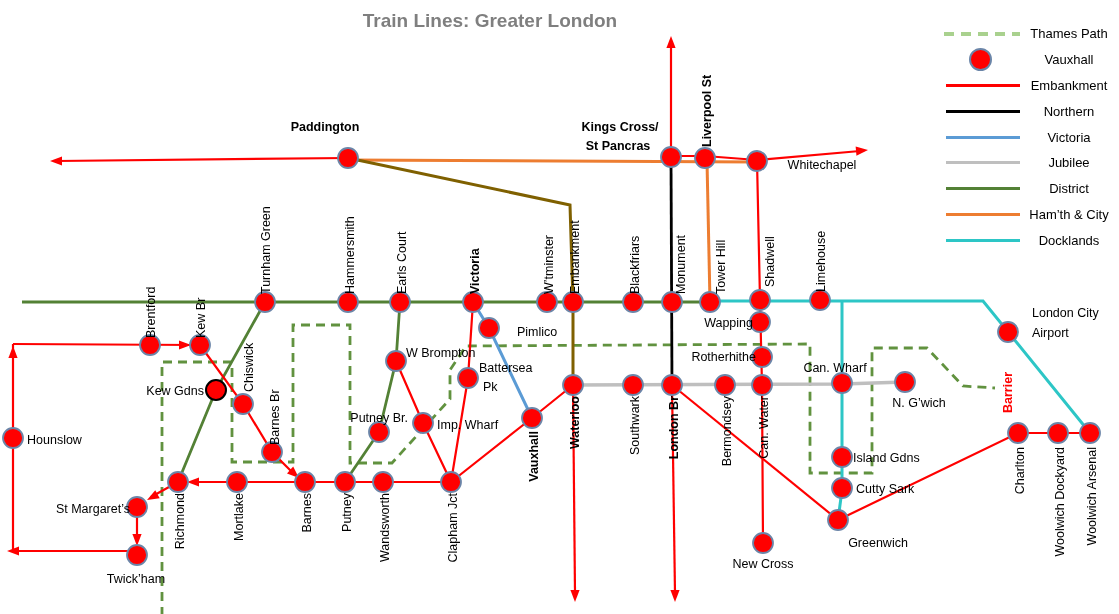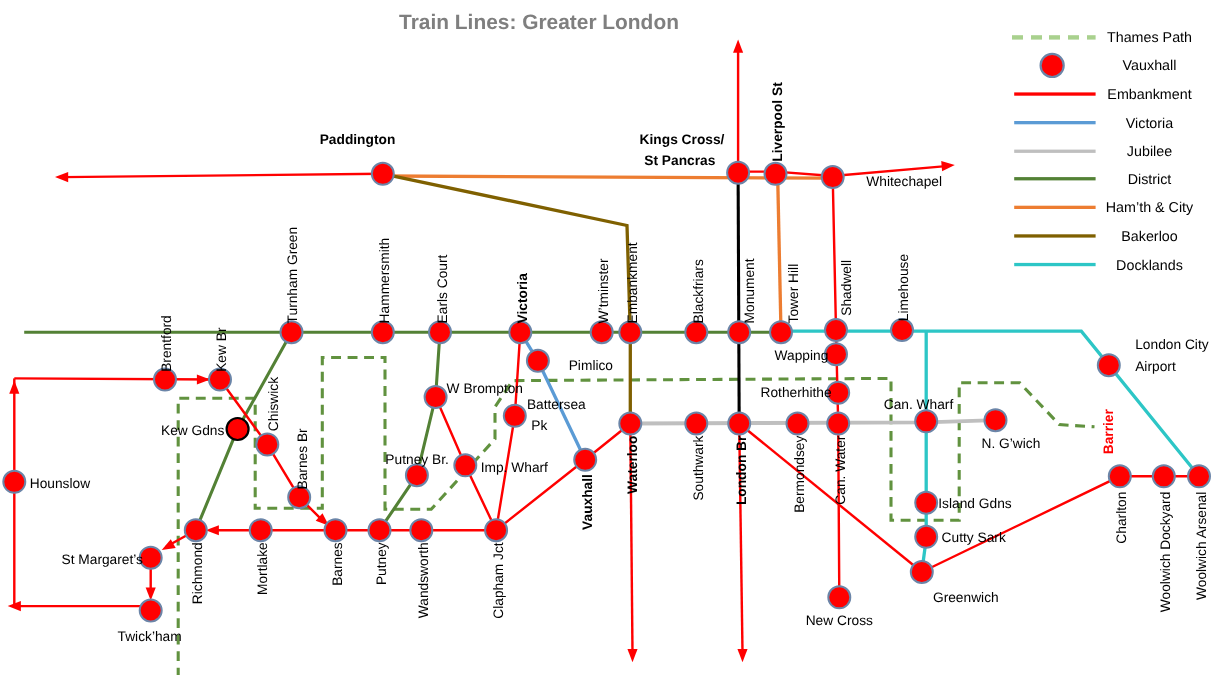--- a/index.html
+++ b/index.html
@@ -2,21 +2,21 @@
 <html><head>
 <meta charset="utf-8">
 <style>
   html,body{margin:0;padding:0;background:#fff;}
   .stage{position:relative;width:1119px;height:614px;background:#fff;overflow:hidden;
          font-family:"Liberation Sans",sans-serif;}
   .title{position:absolute;left:160px;top:10px;width:660px;text-align:center;
          font-size:19px;font-weight:bold;color:#7F7F7F;}
   svg{position:absolute;left:0;top:0;}
   svg text{font-family:"Liberation Sans",sans-serif;}
-  #legend{position:absolute;left:912px;top:21px;width:182px;}
+  #legend{position:absolute;left:936px;top:21px;width:182px;}
   .lg-row{display:flex;align-items:center;height:25.8px;}
   .lg-swatch{width:84px;display:flex;align-items:center;justify-content:flex-end;}
   .lg-line{width:74px;height:3px;}
   .lg-dash{width:76px;height:4px;}
   .lg-circle{width:19px;height:19px;border-radius:50%;margin-right:28px;}
   .lg-label{flex:1;text-align:center;font-size:13px;color:#000;white-space:nowrap;}
 </style>
 </head>
 <body>
 
@@ -188,20 +188,26 @@
         <div class="lg-label">Vauxhall</div>
       </div>
       <div class="lg-row">
         <div class="lg-swatch">
           <div class="lg-line" style="background: rgb(255, 0, 0);"></div>
         </div>
         <div class="lg-label">Embankment</div>
       </div>
       <div class="lg-row">
         <div class="lg-swatch">
+          <div class="lg-line" style="background: rgb(0, 0, 0);"></div>
+        </div>
+        <div class="lg-label">Northern</div>
+      </div>
+      <div class="lg-row">
+        <div class="lg-swatch">
           <div class="lg-line" style="background: rgb(91, 155, 213);"></div>
         </div>
         <div class="lg-label">Victoria</div>
       </div>
       <div class="lg-row">
         <div class="lg-swatch">
           <div class="lg-line" style="background: rgb(191, 191, 191);"></div>
         </div>
         <div class="lg-label">Jubilee</div>
       </div>
@@ -209,26 +215,20 @@
         <div class="lg-swatch">
           <div class="lg-line" style="background: rgb(83, 129, 53);"></div>
         </div>
         <div class="lg-label">District</div>
       </div>
       <div class="lg-row">
         <div class="lg-swatch">
           <div class="lg-line" style="background: rgb(237, 125, 49);"></div>
         </div>
         <div class="lg-label">Ham’th &amp; City</div>
-      </div>
-      <div class="lg-row">
-        <div class="lg-swatch">
-          <div class="lg-line" style="background: rgb(127, 96, 0);"></div>
-        </div>
-        <div class="lg-label">Bakerloo</div>
       </div>
       <div class="lg-row">
         <div class="lg-swatch">
           <div class="lg-line" style="background: rgb(45, 198, 198);"></div>
         </div>
         <div class="lg-label">Docklands</div>
       </div>
     </div>
 </div>
 

